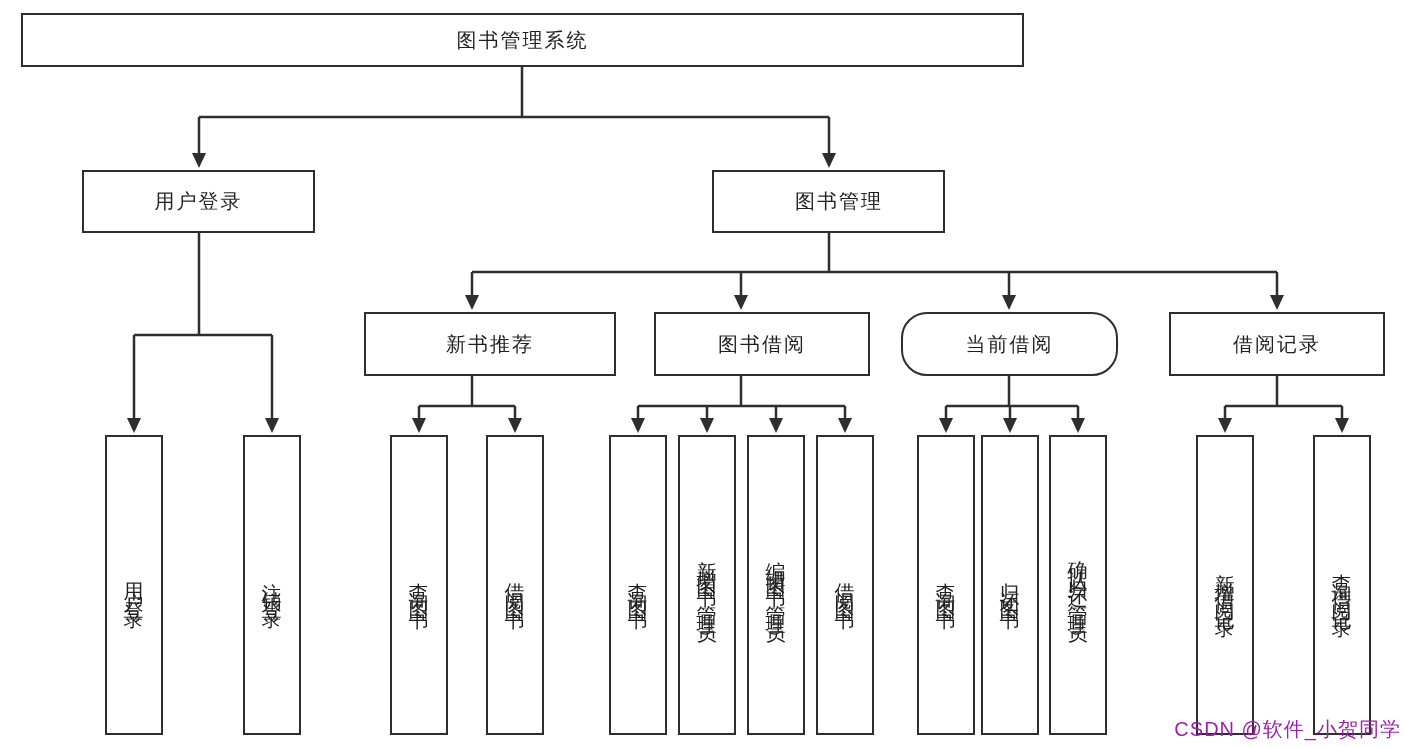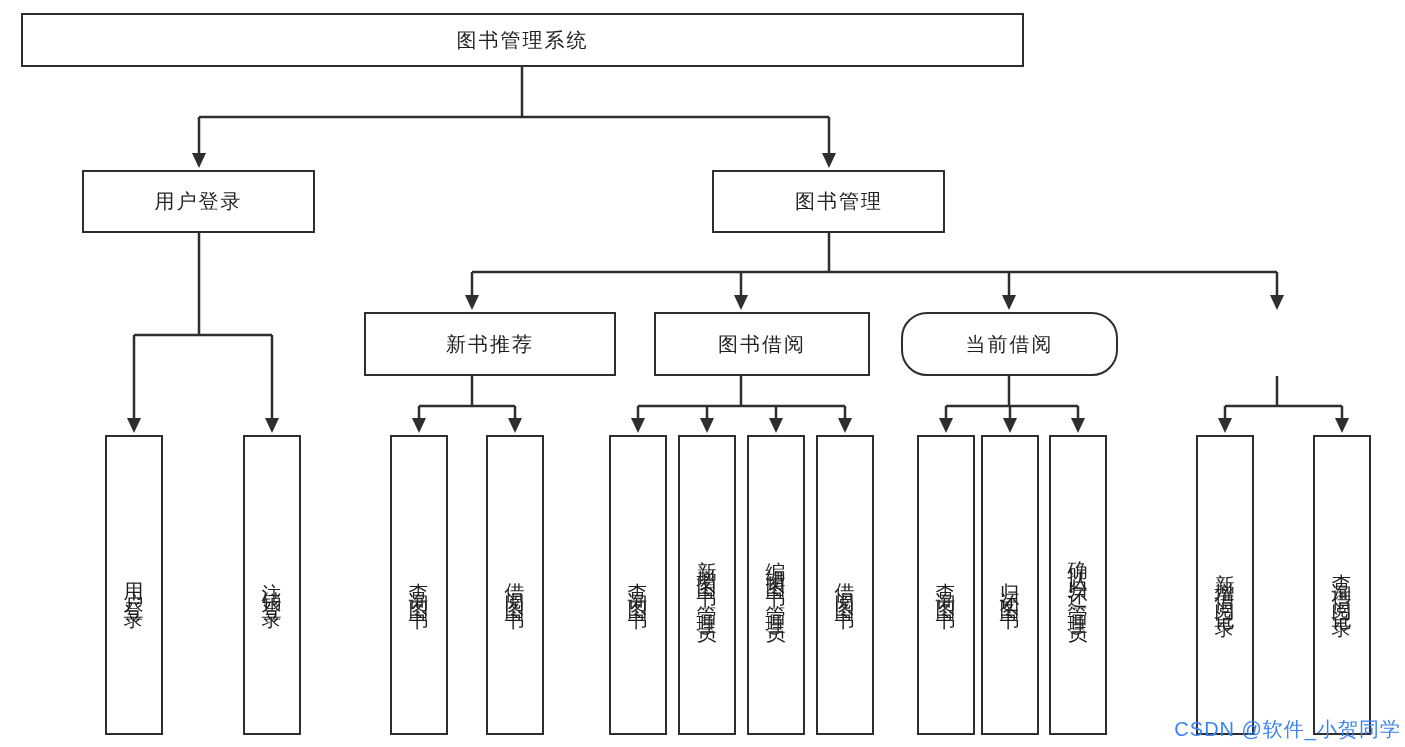--- a/index.html
+++ b/index.html
@@ -71,21 +71,21 @@
   .lf-8  { left: 917px;  top: 435px; width: 58px; height: 300px; }
   .lf-9  { left: 981px;  top: 435px; width: 58px; height: 300px; }
   .lf-10 { left: 1049px; top: 435px; width: 58px; height: 300px; }
   .lf-11 { left: 1196px; top: 435px; width: 58px; height: 300px; }
   .lf-12 { left: 1313px; top: 435px; width: 58px; height: 300px; }
   .watermark {
     position: absolute;
     right: 4px;
     top: 716px;
     font-size: 20px;
-    color: #3b82f6;
+    color: #a21caf;
     letter-spacing: 1px;
     z-index: 5;
     white-space: nowrap;
   }
 </style>
 </head>
 <body>
 
 <div class="stage">
 
@@ -134,20 +134,23 @@
 
   <div class="node n-l3-0">
     <span>新书推荐</span>
   </div>
   <div class="node n-l3-1">
     <span>图书借阅</span>
   </div>
   <div class="node n-l3-2">
     <span>当前借阅</span>
   </div>
+  <div class="node n-l3-3">
+    <span>借阅记录</span>
+  </div>
 
   <div class="leaf lf-0">
     <span class="vtext">用户登录</span>
   </div>
   <div class="leaf lf-1">
     <span class="vtext">注销登录</span>
   </div>
   <div class="leaf lf-2">
     <span class="vtext">查询图书</span>
   </div>

